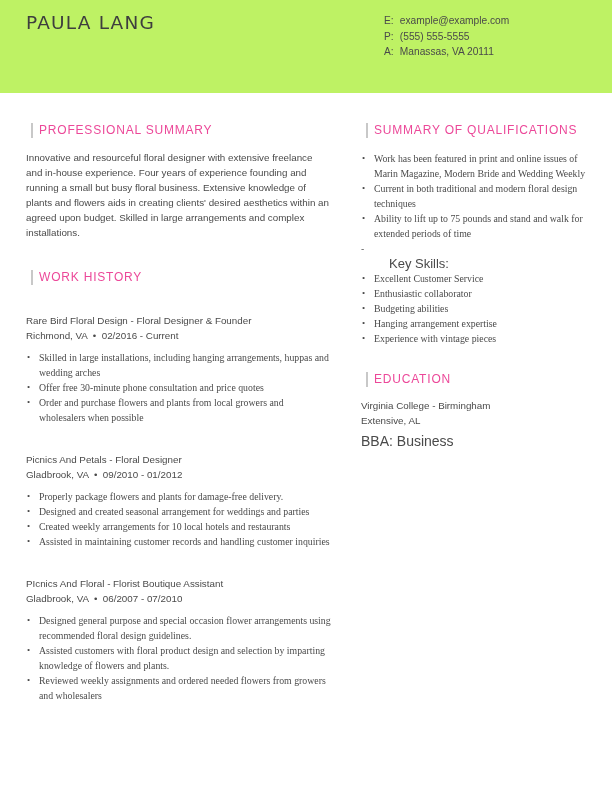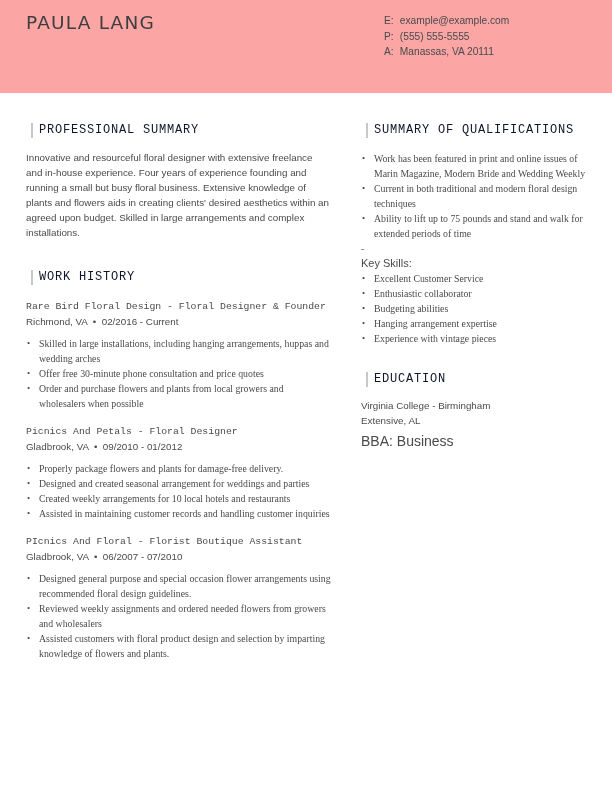--- a/index.html
+++ b/index.html
@@ -1,36 +1,36 @@
 <!DOCTYPE html>
 <html><head>
 <meta charset="utf-8">
 <style>
   * { margin: 0; padding: 0; box-sizing: border-box; }
   html, body { width: 612px; height: 792px; background: #ffffff; }
   body { font-family: "Liberation Sans", "DejaVu Sans", sans-serif; color: #4a4a4a; position: relative; overflow: hidden; }
-  .header { position: absolute; left: 0; top: 0; width: 612px; height: 93px; background: #fca5a5; }
+  .header { position: absolute; left: 0; top: 0; width: 612px; height: 93px; background: #bef264; }
   .name { position: absolute; left: 26px; top: 12px; font-size: 18.5px; letter-spacing: 1.2px; color: #3e3e3e; font-family: "DejaVu Sans", sans-serif; font-weight: normal; }
   .contact { position: absolute; left: 361px; top: 13px; font-size: 10.2px; line-height: 15.5px; color: #4a4a4a; }
   .contact .row { white-space: nowrap; padding-left: 23px; }
   .contact .lbl { display: inline-block; width: 13px; }
   .col-left { position: absolute; left: 26px; top: 122px; width: 305px; }
   .col-right { position: absolute; left: 361px; top: 122px; width: 230px; }
-  .sec-title { position: relative; padding-left: 13px; font-size: 12px; letter-spacing: 0.8px; color: #0f172a; height: 17px; line-height: 17px; font-family: Liberation Mono, monospace; }
+  .sec-title { position: relative; padding-left: 13px; font-size: 12px; letter-spacing: 0.8px; color: #ec4899; height: 17px; line-height: 17px; font-family: Liberation Sans, sans-serif; }
   .sec-title::before { content: ""; position: absolute; left: 5px; top: 1px; width: 2px; height: 15px; background: #c8c8c8; }
   .para { font-size: 9.8px; line-height: 15px; margin-top: 11px; color: #4a4a4a; }
   .gap { height: 29px; }
-  .job-title { font-size: 9.8px; line-height: 15px; margin-top: 13px; font-family: Liberation Mono, monospace; }
+  .job-title { font-size: 9.8px; line-height: 15px; margin-top: 27px; }
   .job-meta { font-size: 9.8px; line-height: 15px; }
   ul.bul { list-style: none; margin-top: 7px; }
   ul.bul li { position: relative; padding-left: 13px; font-size: 9.8px; line-height: 15px; font-family: Liberation Serif, serif; }
   ul.bul li::before { content: "•"; position: absolute; left: 1px; top: 0; font-size: 9px; }
   .job2 { margin-top: 6px; }
   .dash { font-size: 9.8px; line-height: 15px; }
-  .skills-label { font-size: 11px; line-height: 15px; }
+  .skills-label { font-size: 13px; line-height: 15px; margin-left: 28px; }
   ul.tight { margin-top: 0; }
   .edu-gap { height: 25px; }
   .edu-line { font-size: 9.8px; line-height: 15px; }
   .edu-degree { font-size: 14px; line-height: 15px; margin-top: 6px; }
 </style>
 </head>
 <body>
 
 <div class="header">
   <div class="name">PAULA LANG</div>
@@ -92,22 +92,22 @@
 
     <div class="job2">
       <div class="job-title">PIcnics And Floral - Florist Boutique Assistant</div>
       <div class="job-meta">
         <span>Gladbrook, VA</span>
         &nbsp;<span>•</span>&nbsp;
         <span>06/2007 - 07/2010</span>
       </div>
       <ul class="bul">
         <li>Designed general purpose and special occasion flower arrangements using recommended floral design guidelines.</li>
+        <li>Assisted customers with floral product design and selection by imparting knowledge of flowers and plants.</li>
         <li>Reviewed weekly assignments and ordered needed flowers from growers and wholesalers</li>
-        <li>Assisted customers with floral product design and selection by imparting knowledge of flowers and plants.</li>
       </ul>
     </div>
   </section>
 </div>
 
 <div class="col-right">
   <section>
     <div class="sec-title">SUMMARY OF QUALIFICATIONS</div>
     <ul class="bul" style="margin-top:12px">
       <li>Work has been featured in print and online issues of Marin Magazine, Modern Bride and Wedding Weekly</li>

